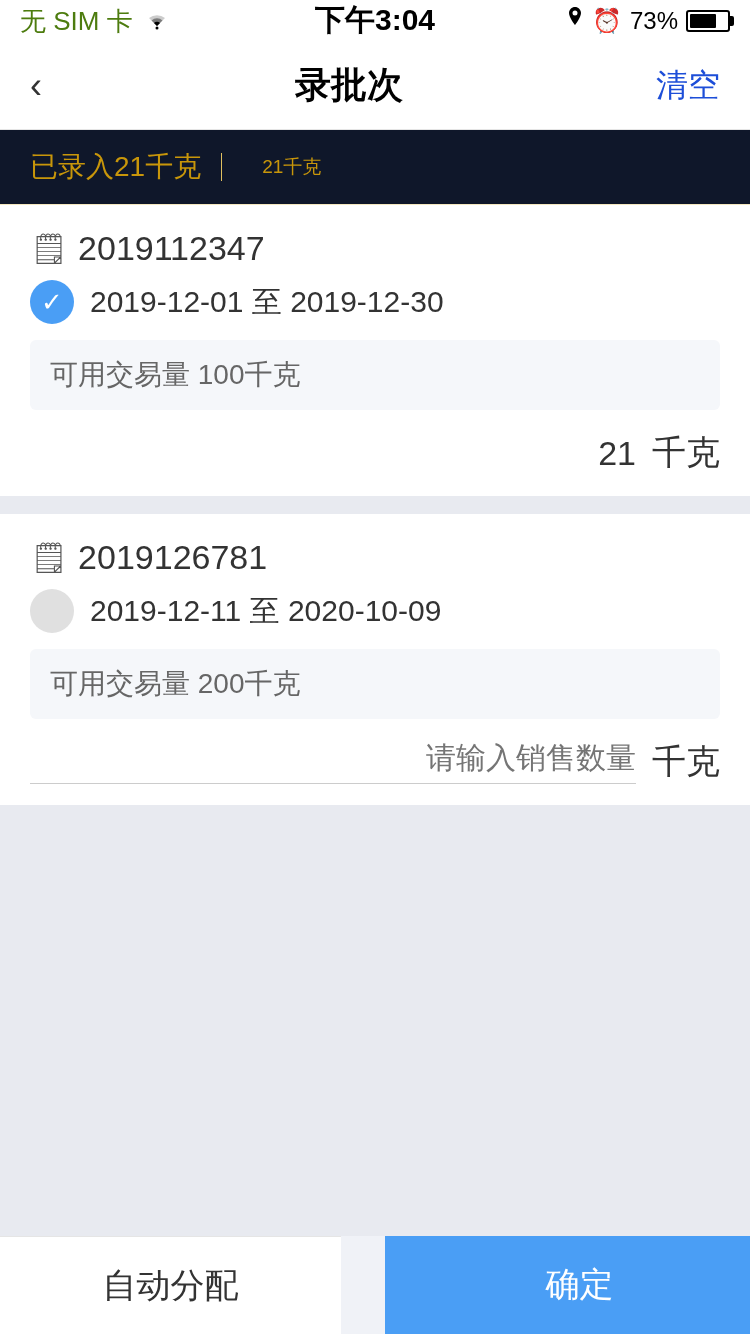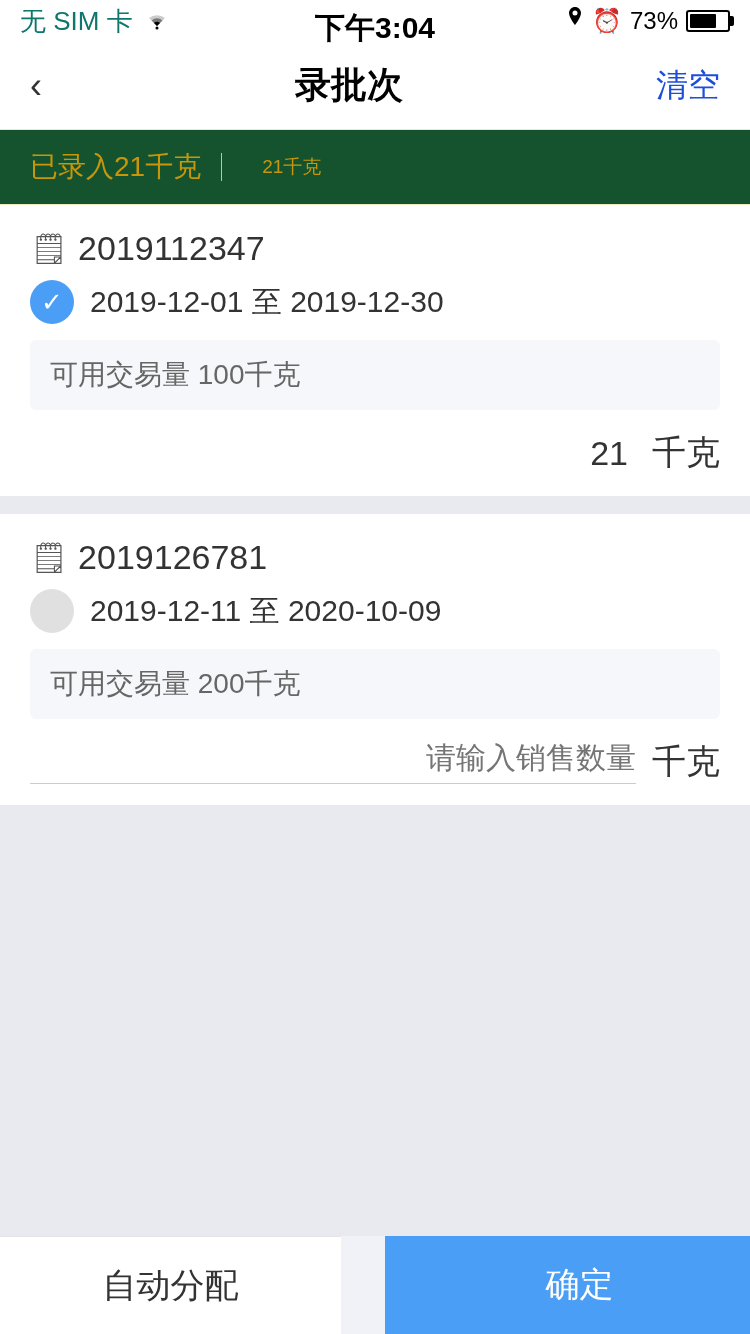--- a/index.html
+++ b/index.html
@@ -22,30 +22,30 @@
       align-items: center;
       justify-content: space-between;
       padding: 0 20px;
       font-size: 26px;
     }
     .status-left {
       display: flex;
       align-items: center;
       gap: 10px;
       font-size: 26px;
-      color: #0f766e;
+      color: #4d7c0f;
     }
     .status-center {
       font-size: 30px;
       font-weight: 600;
       color: #000;
       position: absolute;
       left: 50%;
       transform: translateX(-50%);
-      top: 8px;
+      top: 0;
     }
     .status-right {
       display: flex;
       align-items: center;
       gap: 8px;
       font-size: 24px;
       color: #000;
     }
     .battery-container {
       display: flex;
@@ -102,21 +102,21 @@
       color: #000;
     }
     .nav-clear {
       font-size: 32px;
       color: #1d4ed8;
       cursor: pointer;
     }
 
     
     .info-banner {
-      background: #14532d;
+      background: #0f172a;
       padding: 18px 30px;
       display: flex;
       align-items: center;
       gap: 0;
       border-bottom: 1px solid #f5e8c0;
     }
     .info-text-recorded {
       font-size: 28px;
       color: #c8960a;
     }
@@ -196,21 +196,21 @@
       margin-top: 8px;
     }
 
     
     .amount-row {
       background: #fff;
       padding: 20px 30px;
       display: flex;
       align-items: center;
       justify-content: flex-end;
-      gap: 24px;
+      gap: 16px;
       border-bottom: 2px solid #e8eaf0;
     }
     .amount-value {
       font-size: 34px;
       color: #333;
       font-weight: 500;
     }
     .amount-unit {
       font-size: 34px;
       color: #333;

